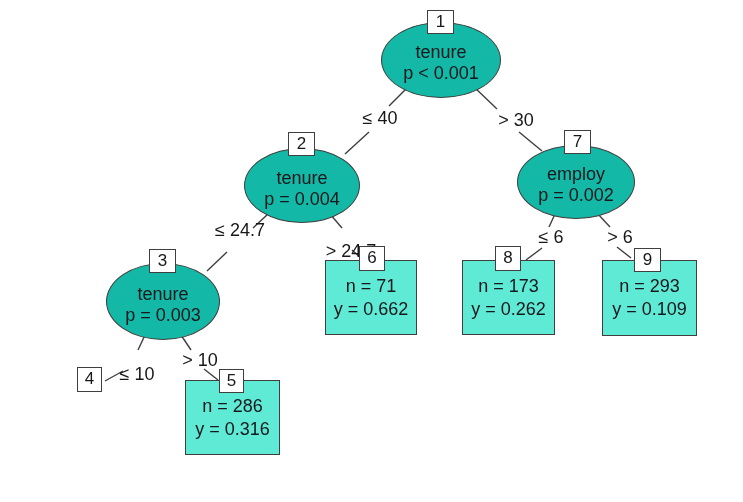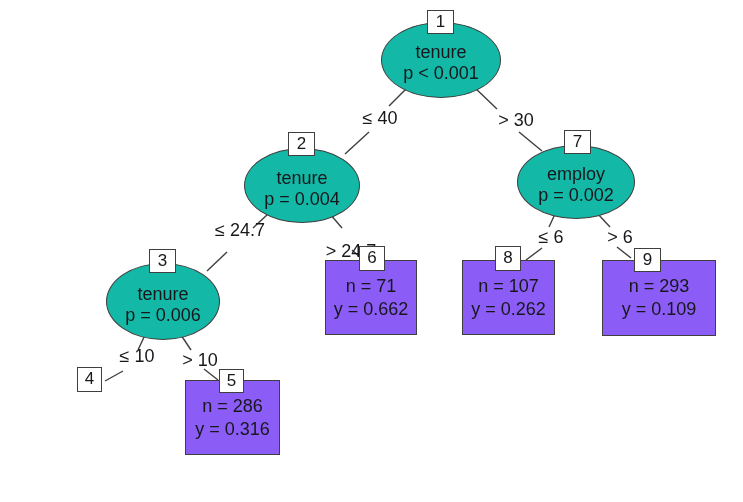--- a/index.html
+++ b/index.html
@@ -29,21 +29,21 @@
     background:#ffffff;
     border:1.5px solid #3f3f3f;
     box-sizing:border-box;
     width:27px;height:24px;
     line-height:21px;
     font-size:17px;
     text-align:center;
   }
   .terminal{
     position:absolute;
-    background:#8b5cf6;
+    background:#5eead4;
     border:1.5px solid #3f3f3f;
     box-sizing:border-box;
     display:flex;flex-direction:column;
     align-items:center;justify-content:flex-start;
     padding-top:14px;
     font-size:18px;line-height:23px;
     text-align:center;
   }
   .edge-label{
     position:absolute;
@@ -82,40 +82,40 @@
     <line x1="542" y1="248" x2="526" y2="260"></line>
 
     <line x1="597" y1="213" x2="610" y2="227"></line>
     <line x1="617" y1="247" x2="631" y2="258"></line>
   </svg>
 
   <span class="edge-label" style="left:343px;top:108px;">≤ 40</span>
   <span class="edge-label" style="left:479px;top:110px;">&gt; 30</span>
   <span class="edge-label" style="left:203px;top:220px;">≤ 24.7</span>
   <span class="edge-label" style="left:314px;top:228px;margin-top:13px;">&gt; 24.7</span>
-  <span class="edge-label" style="left:100px;top:346px;">≤ 10</span>
+  <span class="edge-label" style="left:100px;top:364px;">≤ 10</span>
   <span class="edge-label" style="left:163px;top:350px;">&gt; 10</span>
   <span class="edge-label" style="left:514px;top:227px;">≤ 6</span>
   <span class="edge-label" style="left:583px;top:227px;">&gt; 6</span>
 
   <div class="ellipse" style="left:381px;top:22px;width:120px;height:76px;">
     <div>tenure</div>
     <div>p &lt; 0.001</div>
   </div>
   <div class="tab" style="left:427px;top:10px;">1</div>
 
   <div class="ellipse" style="left:244px;top:148px;width:116px;height:75px;">
     <div>tenure</div>
     <div>p = 0.004</div>
   </div>
   <div class="tab" style="left:288px;top:132px;">2</div>
 
   <div class="ellipse" style="left:106px;top:263px;width:114px;height:77px;">
     <div>tenure</div>
-    <div>p = 0.006</div>
+    <div>p = 0.003</div>
   </div>
   <div class="tab" style="left:149px;top:249px;">3</div>
 
   <div class="ellipse" style="left:517px;top:145px;width:118px;height:74px;">
     <div>employ</div>
     <div>p = 0.002</div>
   </div>
   <div class="tab" style="left:564px;top:130px;">7</div>
 
   <div class="tab" style="left:77px;top:367px;width:25px;height:25px;line-height:22px;">4</div>
@@ -126,24 +126,24 @@
   </div>
   <div class="tab" style="left:219px;top:369px;width:25px;height:24px;line-height:21px;">5</div>
 
   <div class="terminal" style="left:325px;top:260px;width:92px;height:75px;">
     <div>n = 71</div>
     <div>y = 0.662</div>
   </div>
   <div class="tab" style="left:359px;top:246px;width:26px;height:25px;line-height:22px;">6</div>
 
   <div class="terminal" style="left:462px;top:260px;width:93px;height:75px;">
-    <div>n = 107</div>
+    <div>n = 173</div>
     <div>y = 0.262</div>
   </div>
   <div class="tab" style="left:495px;top:246px;width:26px;height:25px;line-height:22px;">8</div>
 
-  <div class="terminal" style="left:602px;top:260px;width:114px;height:76px;">
+  <div class="terminal" style="left:602px;top:260px;width:95px;height:76px;">
     <div>n = 293</div>
     <div>y = 0.109</div>
   </div>
   <div class="tab" style="left:634px;top:248px;width:27px;height:24px;line-height:21px;">9</div>
 
 </div>
 
 </body></html>

